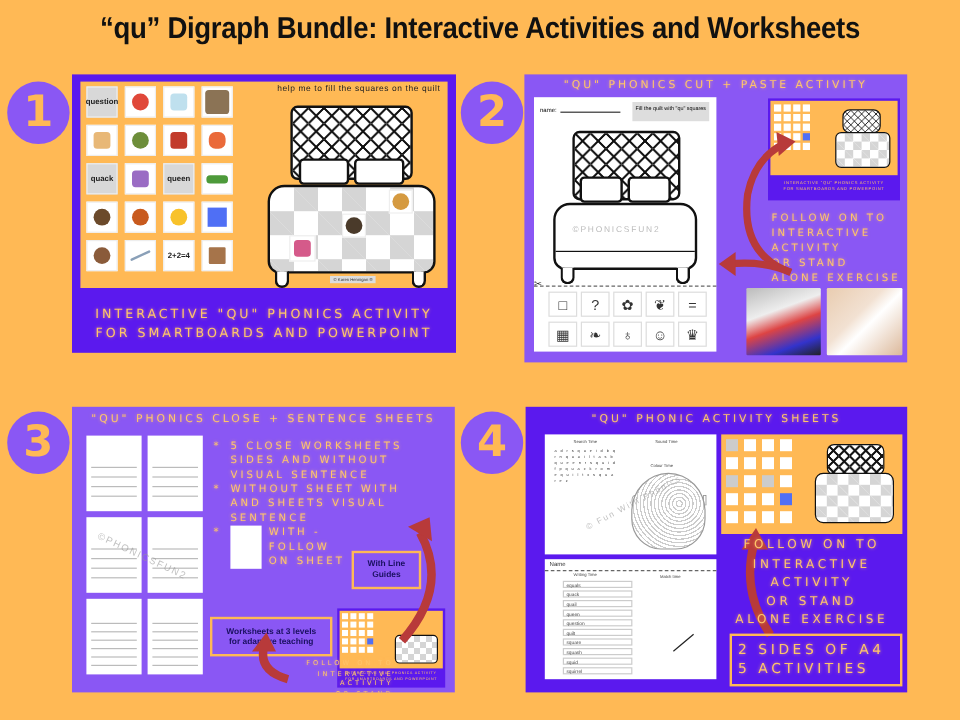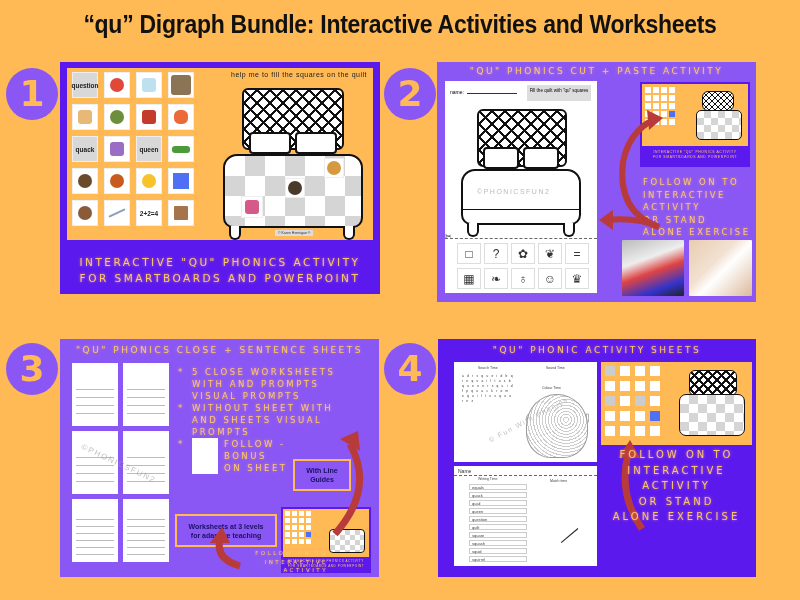--- a/index.html
+++ b/index.html
@@ -278,34 +278,34 @@
       <div class="wln" style="top:34px"></div>
       <div class="wln" style="top:41px"></div>
       <div class="wln" style="top:48px"></div>
       <div class="wln" style="top:55px"></div>
     </div>
   <div class="watermark" style="left:18px;top:120px;transform:rotate(25deg);font-size:8px;color:rgba(150,150,150,0.6);">©PHONICSFUN2</div>
   <div class="bullets glow">
     <div style="position:relative;padding-left:14px;">
         <span style="position:absolute;left:0">*</span>
         <div>5 CLOSE WORKSHEETS</div>
-        <div>WITH AND PROMPTS</div>
-        <div>VISUAL PROMPTS</div>
+        <div>SIDES AND WITHOUT</div>
+        <div>VISUAL SENTENCE</div>
       </div>
     <div style="position:relative;padding-left:14px;">
         <span style="position:absolute;left:0">*</span>
         <div>WITHOUT SHEET WITH</div>
         <div>AND SHEETS VISUAL</div>
-        <div>PROMPTS</div>
+        <div>SENTENCE</div>
       </div>
     <div style="position:relative;padding-left:14px;">
         <span style="position:absolute;left:0">*</span>
       <div style="position:absolute;left:14px;top:0;width:26px;height:36px;background:#fff;"></div>
-      <div style="padding-left:32px">FOLLOW -</div>
-        <div style="padding-left:32px">BONUS</div>
+      <div style="padding-left:32px">WITH -</div>
+        <div style="padding-left:32px">FOLLOW</div>
         <div style="padding-left:32px">ON SHEET</div>
       </div>
   </div>
   <div class="boxlbl" style="left:233px;top:120px;width:58px;height:32px;">
       <div class="in">With Line Guides</div>
     </div>
   <div class="boxlbl" style="left:115px;top:175px;width:102px;height:33px;">
       <div class="in">
         <div>
           <div>Worksheets at 3 levels</div>
@@ -418,13 +418,17 @@
     <path d="M36 95 Q12 60 22 20" stroke="#B83A3A" stroke-width="7" fill="none"></path>
     <polygon points="12,24 24,6 34,24" fill="#B83A3A"></polygon>
   </svg>
   <div class="follow glow" style="left:163px;top:108px;width:151px;">
     <div>FOLLOW ON TO</div>
       <div>INTERACTIVE</div>
       <div>ACTIVITY</div>
       <div>OR STAND</div>
       <div>ALONE EXERCISE</div>
   </div>
+  <div class="sides glow">
+    <div>2 SIDES OF A4</div>
+    <div>5 ACTIVITIES</div>
+  </div>
 </div>
 
 </body></html>

